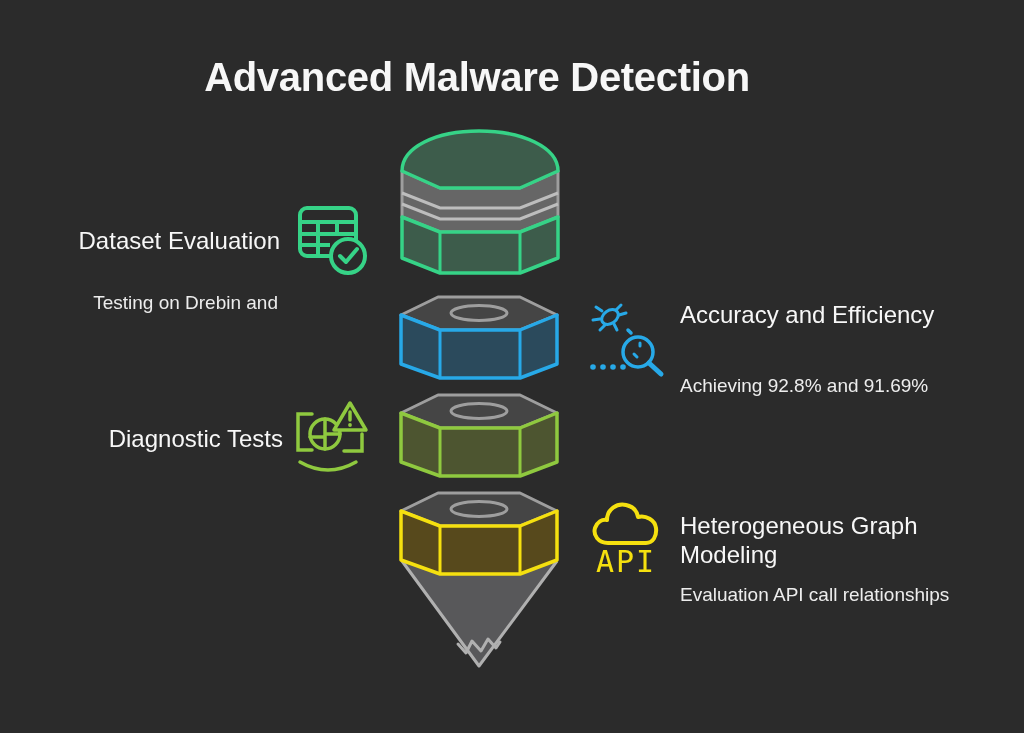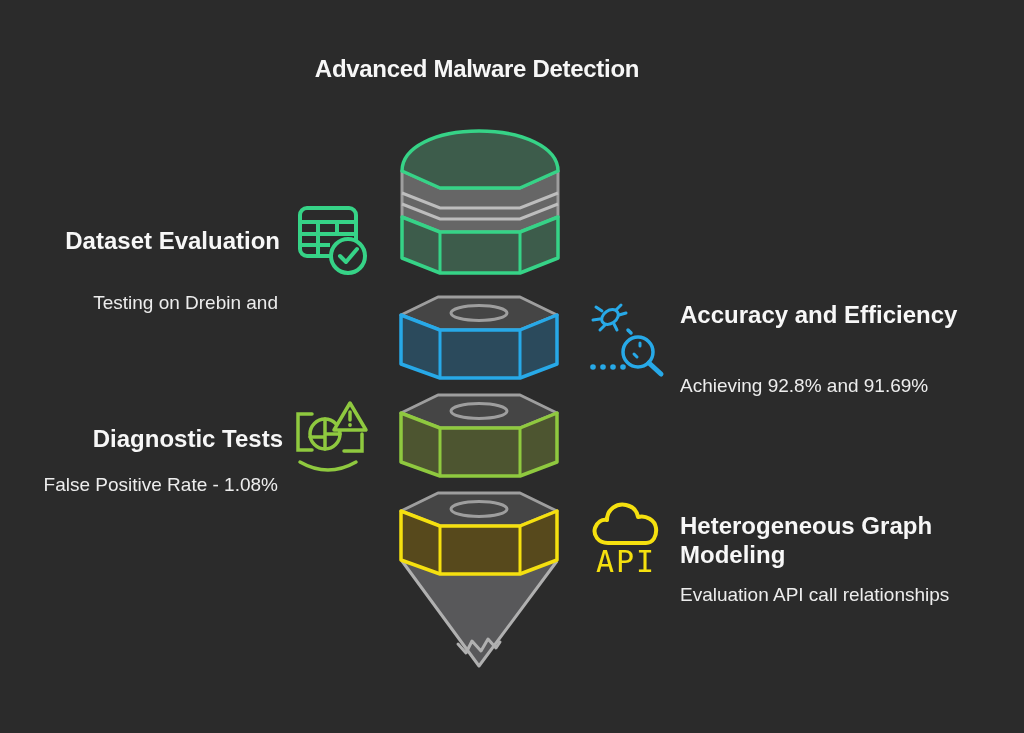--- a/index.html
+++ b/index.html
@@ -5,23 +5,23 @@
   html,body{margin:0;padding:0;}
   body{
     width:1024px;height:733px;position:relative;overflow:hidden;
     background:var(--bg,#2b2b2b);
     font-family:"Liberation Sans",sans-serif;
     color:var(--text,#f0f0f0);
   }
   .abs{position:absolute;}
   .main-title{
     top:55px;left:0;width:954px;text-align:center;
-    font-size:24px;font-weight:bold;letter-spacing:-0.3px;color:#f7f7f7;
+    font-size:40px;font-weight:bold;letter-spacing:-0.3px;color:#f7f7f7;
   }
-  .sec-title{font-size:24px;font-weight:bold;color:#f7f7f7;line-height:29px;white-space:nowrap;}
+  .sec-title{font-size:24px;font-weight:normal;color:#f7f7f7;line-height:29px;white-space:nowrap;}
   .sec-title.wrap{white-space:normal;margin-top:23px;}
   .sec-body{font-size:19px;color:#ededed;line-height:25px;}
   .ra{text-align:right;}
   svg{display:block;}
 </style>
 </head>
 <body>
 
 <div class="abs main-title">Advanced Malware Detection</div>
 
@@ -83,21 +83,20 @@
     <path d="M22,18 H8 V54 H22" fill="none" stroke="var(--lime)" stroke-width="3.5" stroke-linecap="round"></path>
     <circle cx="35" cy="38" r="15" fill="none" stroke="var(--lime)" stroke-width="3.5"></circle>
     <path d="M35,23 V53 M35,38 H50 M20,41 H35" fill="none" stroke="var(--lime)" stroke-width="3.5" stroke-linecap="round"></path>
     <path d="M72,38 V55 H54" fill="none" stroke="var(--lime)" stroke-width="3.5" stroke-linecap="round"></path>
     <path d="M60,7 L76,34 H44 Z" fill="var(--bg)" stroke="var(--lime)" stroke-width="3.5" stroke-linejoin="round"></path>
     <path d="M60,16 V24" fill="none" stroke="var(--lime)" stroke-width="3.5" stroke-linecap="round"></path>
     <circle cx="60" cy="29" r="1.9" fill="var(--lime)"></circle>
     <path d="M10,66 Q38,82 66,66" fill="none" stroke="var(--lime)" stroke-width="3.5" stroke-linecap="round"></path>
   </svg>
   <div class="abs sec-body ra" style="top:472px;right:746px;">
-    <div>False Positive Rate - 1.08%</div>
   </div>
 </div>
 
 <div>
   <svg class="abs" style="left:583px;top:296px;" width="82" height="84" viewBox="0 0 82 84">
     <ellipse cx="27" cy="21" rx="9" ry="6.5" fill="none" stroke="var(--blue)" stroke-width="3" transform="rotate(-35 27 21)"></ellipse>
     <path d="M33,14 L38,9 M36,19 L43,17 M19,15 L13,11 M17,23 L10,24 M22,29 L17,34 M31,28 L34,34" fill="none" stroke="var(--blue)" stroke-width="3" stroke-linecap="round"></path>
     <path d="M45,34 L48,37" fill="none" stroke="var(--blue)" stroke-width="3.5" stroke-linecap="round"></path>
     <circle cx="55" cy="56" r="15" fill="none" stroke="var(--blue)" stroke-width="3.5"></circle>
     <path d="M66,67 L78,78" fill="none" stroke="var(--blue)" stroke-width="5" stroke-linecap="round"></path>

